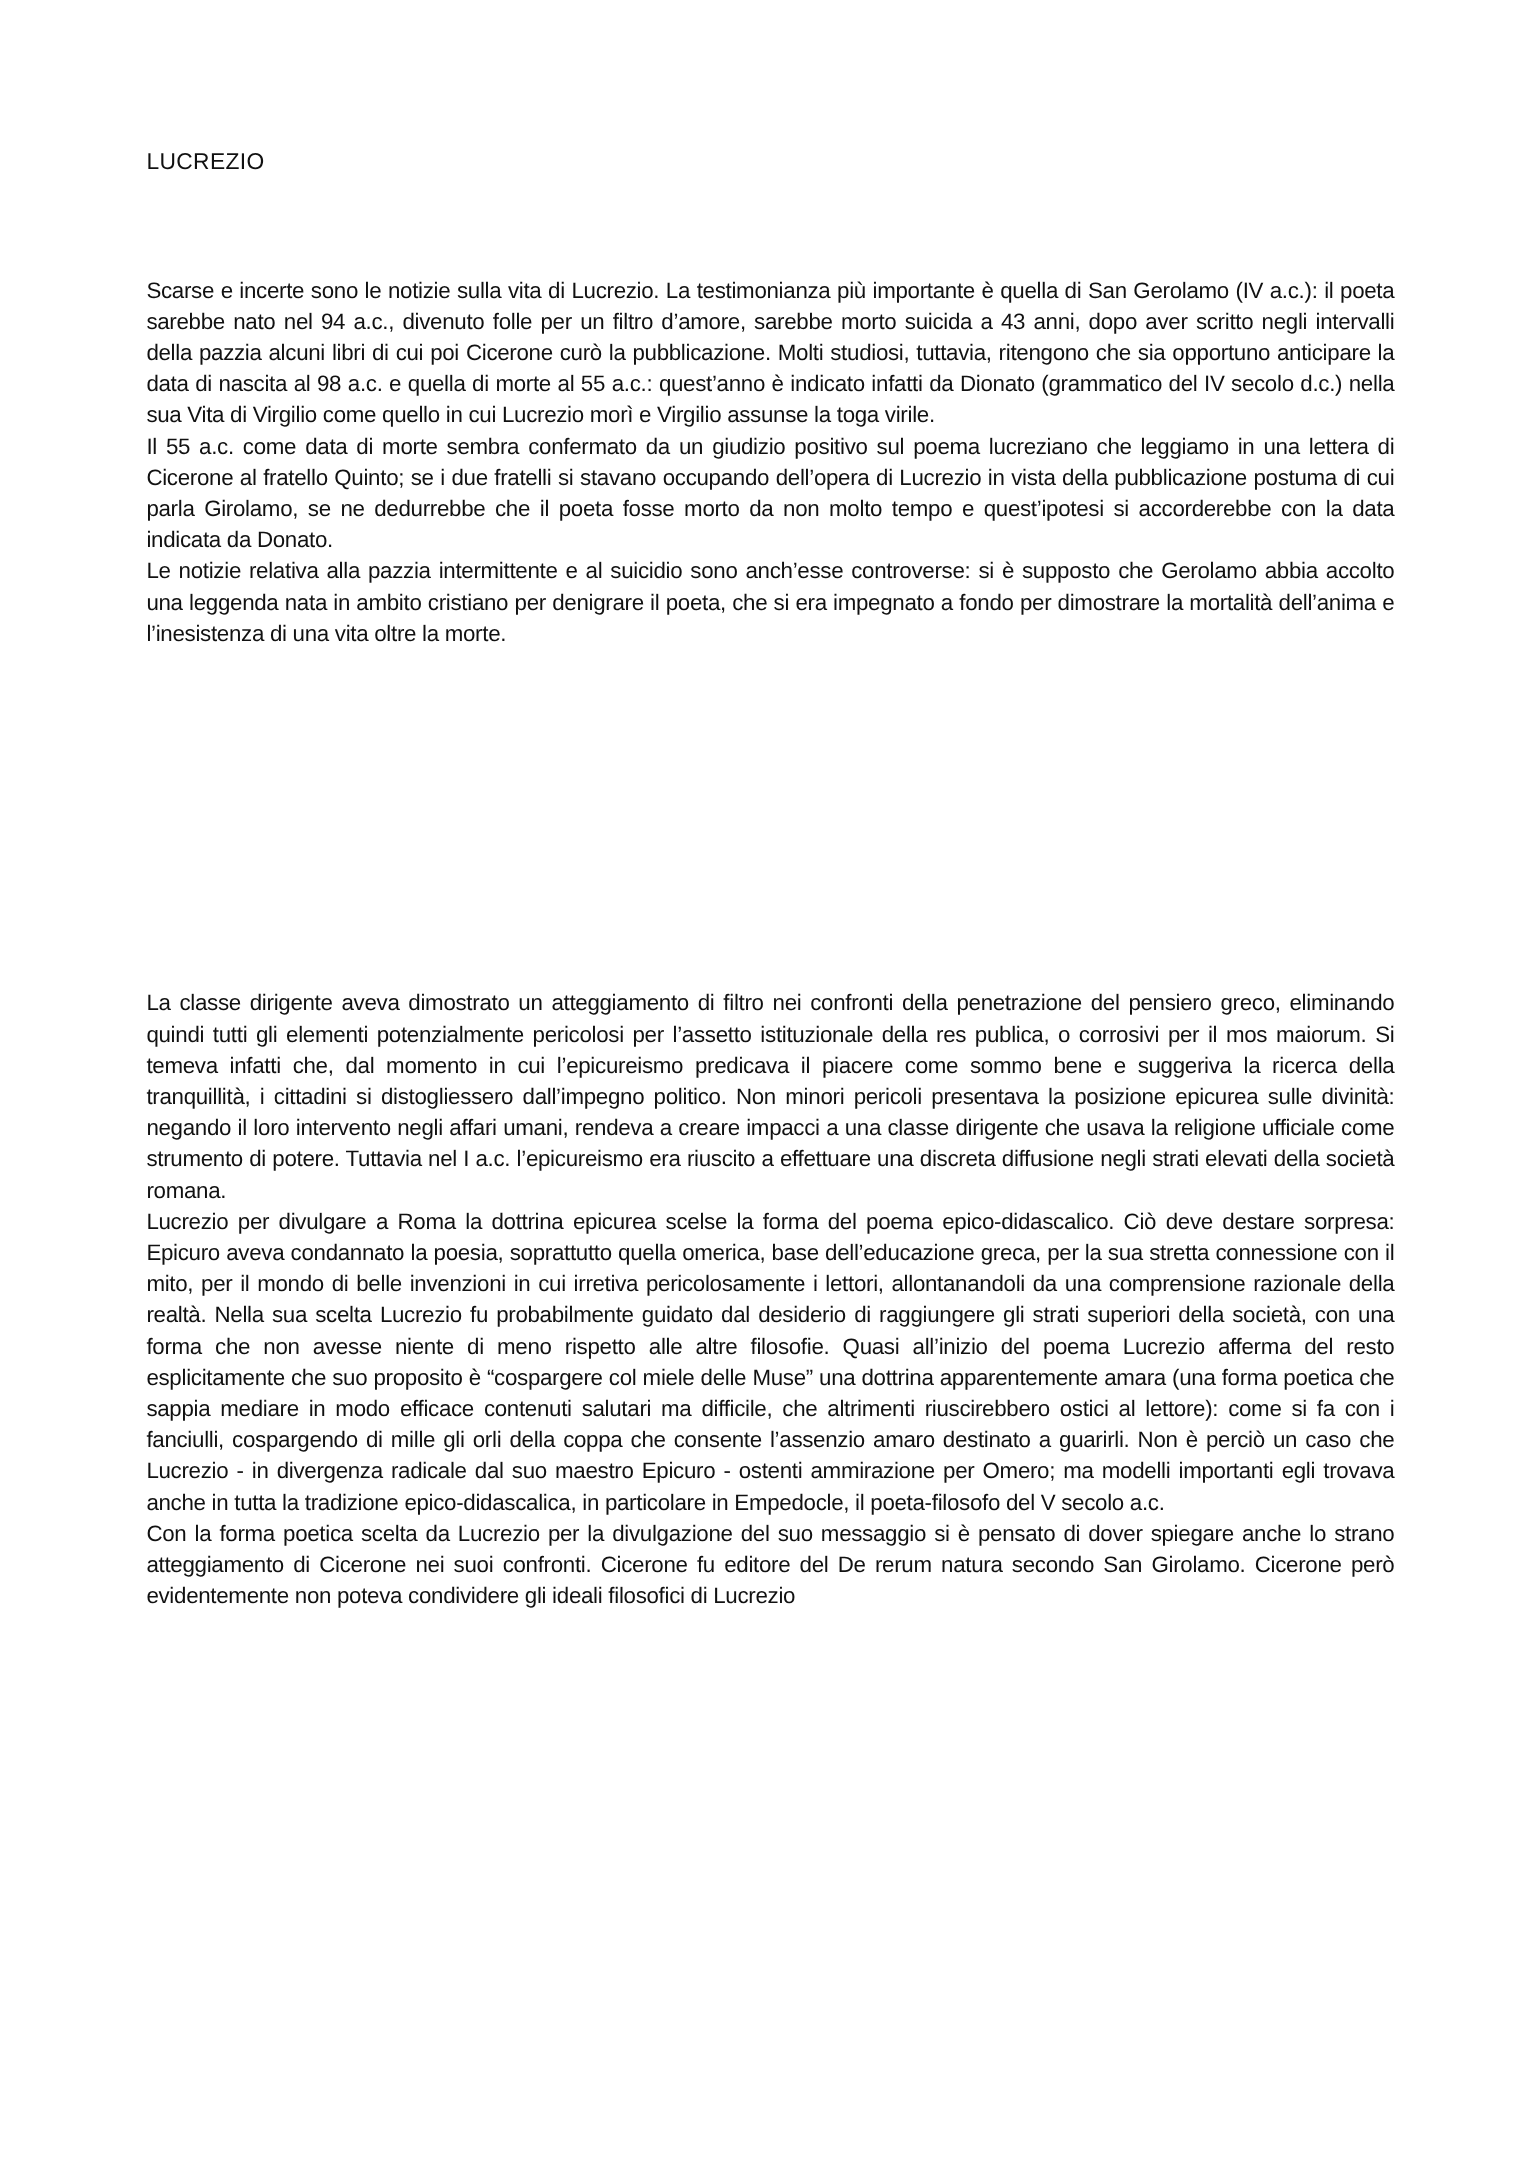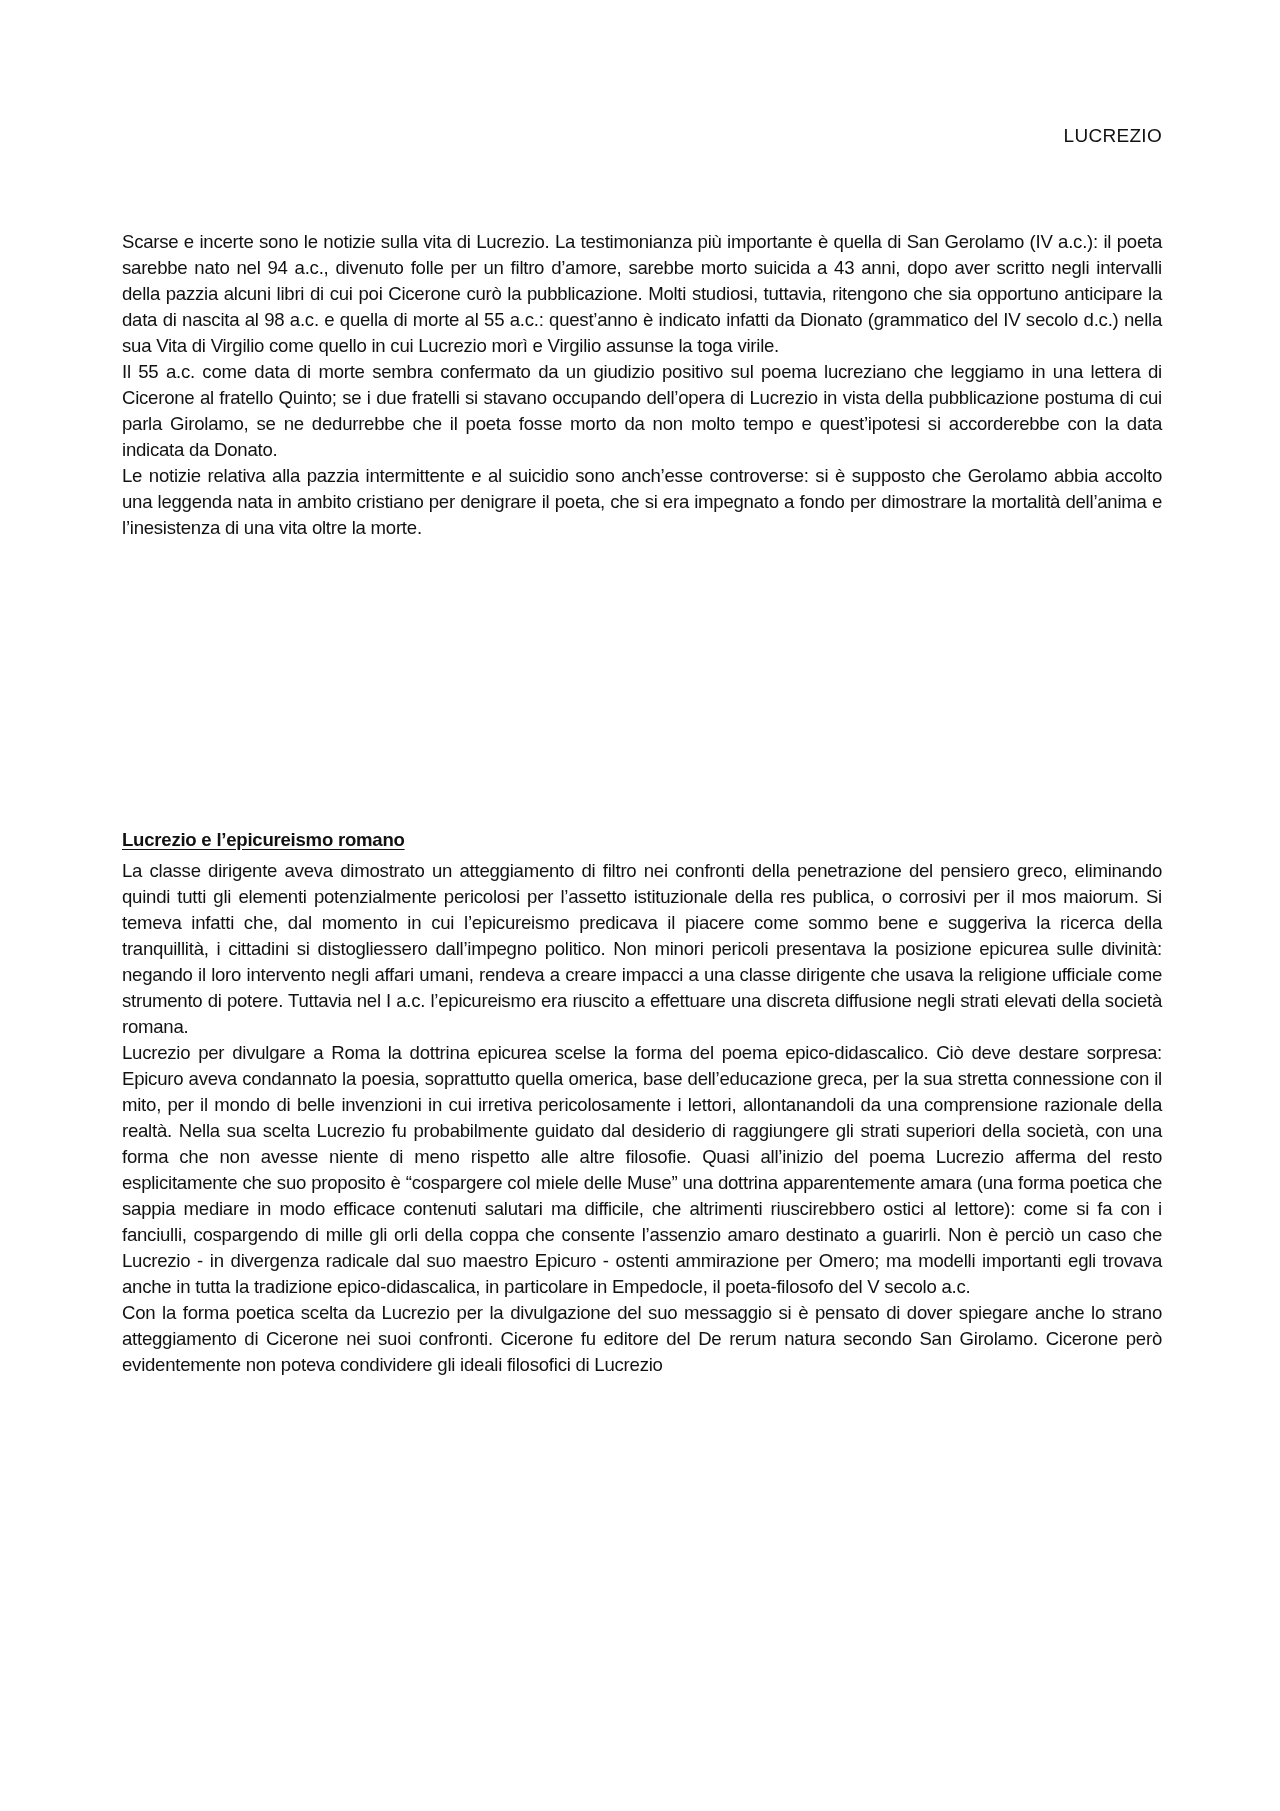--- a/index.html
+++ b/index.html
@@ -19,21 +19,21 @@
       position: absolute;
       left: 122px;
       top: 0;
       width: 1040px;
     }
     .doc-title {
       position: absolute;
       top: 125px;
       left: 0;
       width: 1040px;
-      text-align: right;
+      text-align: left;
       font-size: 19px;
       letter-spacing: 0.3px;
     }
     .section {
       position: absolute;
       left: 0;
       width: 1040px;
     }
     .section-1 { top: 229px; }
     .section-2 { top: 823px; }
@@ -61,18 +61,17 @@
 <div class="page">
   <div class="doc-title">LUCREZIO</div>
 
   <div class="section section-1">
     <p class="para">Scarse e incerte sono le notizie sulla vita di Lucrezio. La testimonianza più importante è quella di San Gerolamo (IV a.c.): il poeta sarebbe nato nel 94 a.c., divenuto folle per un filtro d’amore, sarebbe morto suicida a 43 anni, dopo aver scritto negli intervalli della pazzia alcuni libri di cui poi Cicerone curò la pubblicazione. Molti studiosi, tuttavia, ritengono che sia opportuno anticipare la data di nascita al 98 a.c. e quella di morte al 55 a.c.: quest’anno è indicato infatti da Dionato (grammatico del IV secolo d.c.) nella sua Vita di Virgilio come quello in cui Lucrezio morì e Virgilio assunse la toga virile.</p>
     <p class="para">Il 55 a.c. come data di morte sembra confermato da un giudizio positivo sul poema lucreziano che leggiamo in una lettera di Cicerone al fratello Quinto; se i due fratelli si stavano occupando dell’opera di Lucrezio in vista della pubblicazione postuma di cui parla Girolamo, se ne dedurrebbe che il poeta fosse morto da non molto tempo e quest’ipotesi si accorderebbe con la data indicata da Donato.</p>
     <p class="para">Le notizie relativa alla pazzia intermittente e al suicidio sono anch’esse controverse: si è supposto che Gerolamo abbia accolto una leggenda nata in ambito cristiano per denigrare il poeta, che si era impegnato a fondo per dimostrare la mortalità dell’anima e l’inesistenza di una vita oltre la morte.</p>
   </div>
 
   <div class="section section-2">
-    <h2 class="section-heading">Lucrezio e l’epicureismo romano</h2>
     <p class="para">La classe dirigente aveva dimostrato un atteggiamento di filtro nei confronti della penetrazione del pensiero greco, eliminando quindi tutti gli elementi potenzialmente pericolosi per l’assetto istituzionale della res publica, o corrosivi per il mos maiorum. Si temeva infatti che, dal momento in cui l’epicureismo predicava il piacere come sommo bene e suggeriva la ricerca della tranquillità, i cittadini si distogliessero dall’impegno politico. Non minori pericoli presentava la posizione epicurea sulle divinità: negando il loro intervento negli affari umani, rendeva a creare impacci a una classe dirigente che usava la religione ufficiale come strumento di potere. Tuttavia nel I a.c. l’epicureismo era riuscito a effettuare una discreta diffusione negli strati elevati della società romana.</p>
     <p class="para">Lucrezio per divulgare a Roma la dottrina epicurea scelse la forma del poema epico-didascalico. Ciò deve destare sorpresa: Epicuro aveva condannato la poesia, soprattutto quella omerica, base dell’educazione greca, per la sua stretta connessione con il mito, per il mondo di belle invenzioni in cui irretiva pericolosamente i lettori, allontanandoli da una comprensione razionale della realtà. Nella sua scelta Lucrezio fu probabilmente guidato dal desiderio di raggiungere gli strati superiori della società, con una forma che non avesse niente di meno rispetto alle altre filosofie. Quasi all’inizio del poema Lucrezio afferma del resto esplicitamente che suo proposito è “cospargere col miele delle Muse” una dottrina apparentemente amara (una forma poetica che sappia mediare in modo efficace contenuti salutari ma difficile, che altrimenti riuscirebbero ostici al lettore): come si fa con i fanciulli, cospargendo di mille gli orli della coppa che consente l’assenzio amaro destinato a guarirli. Non è perciò un caso che Lucrezio - in divergenza radicale dal suo maestro Epicuro - ostenti ammirazione per Omero; ma modelli importanti egli trovava anche in tutta la tradizione epico-didascalica, in particolare in Empedocle, il poeta-filosofo del V secolo a.c.</p>
     <p class="para">Con la forma poetica scelta da Lucrezio per la divulgazione del suo messaggio si è pensato di dover spiegare anche lo strano atteggiamento di Cicerone nei suoi confronti. Cicerone fu editore del De rerum natura secondo San Girolamo. Cicerone però evidentemente non poteva condividere gli ideali filosofici di Lucrezio</p>
   </div>
 </div>
 
 </body></html>

